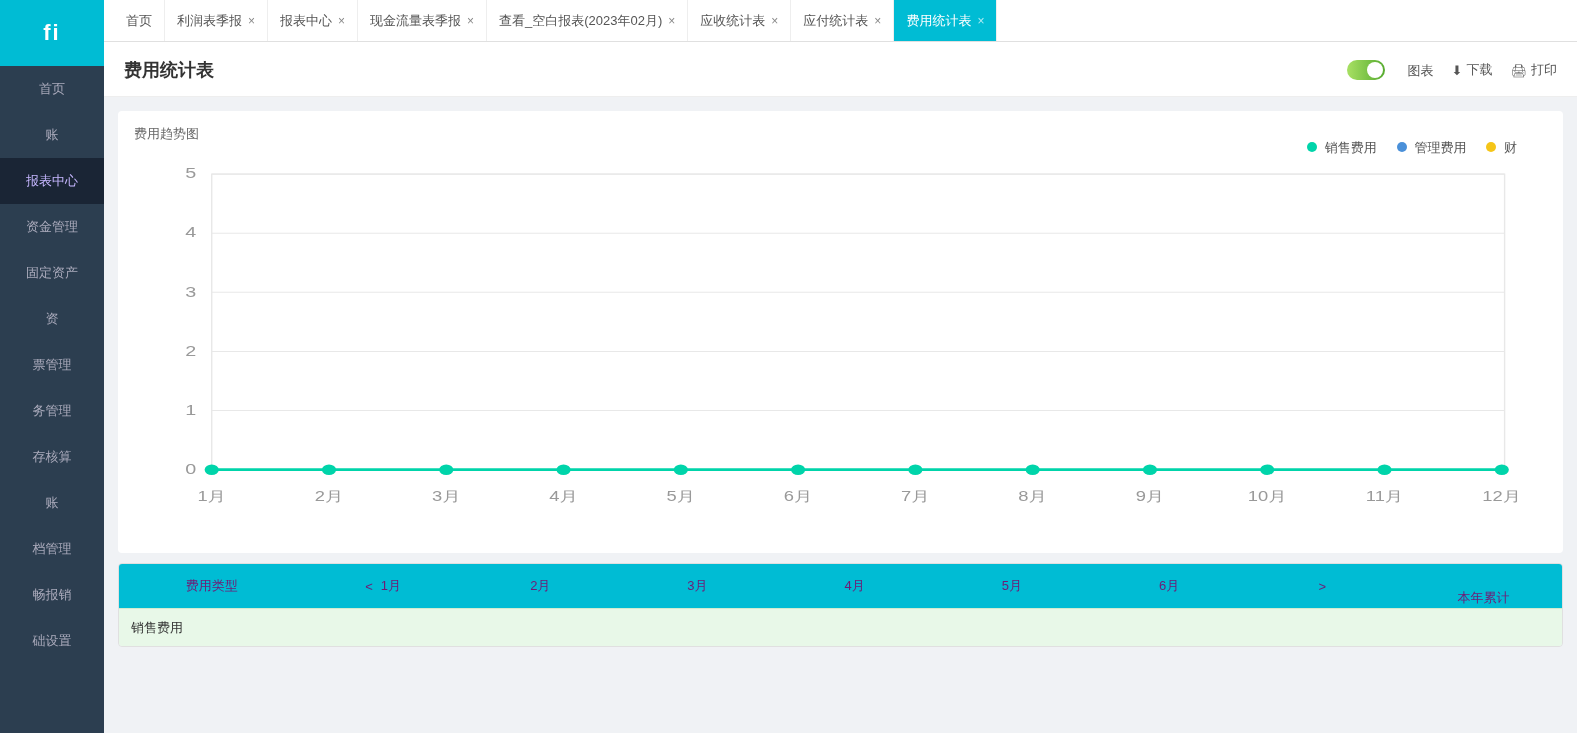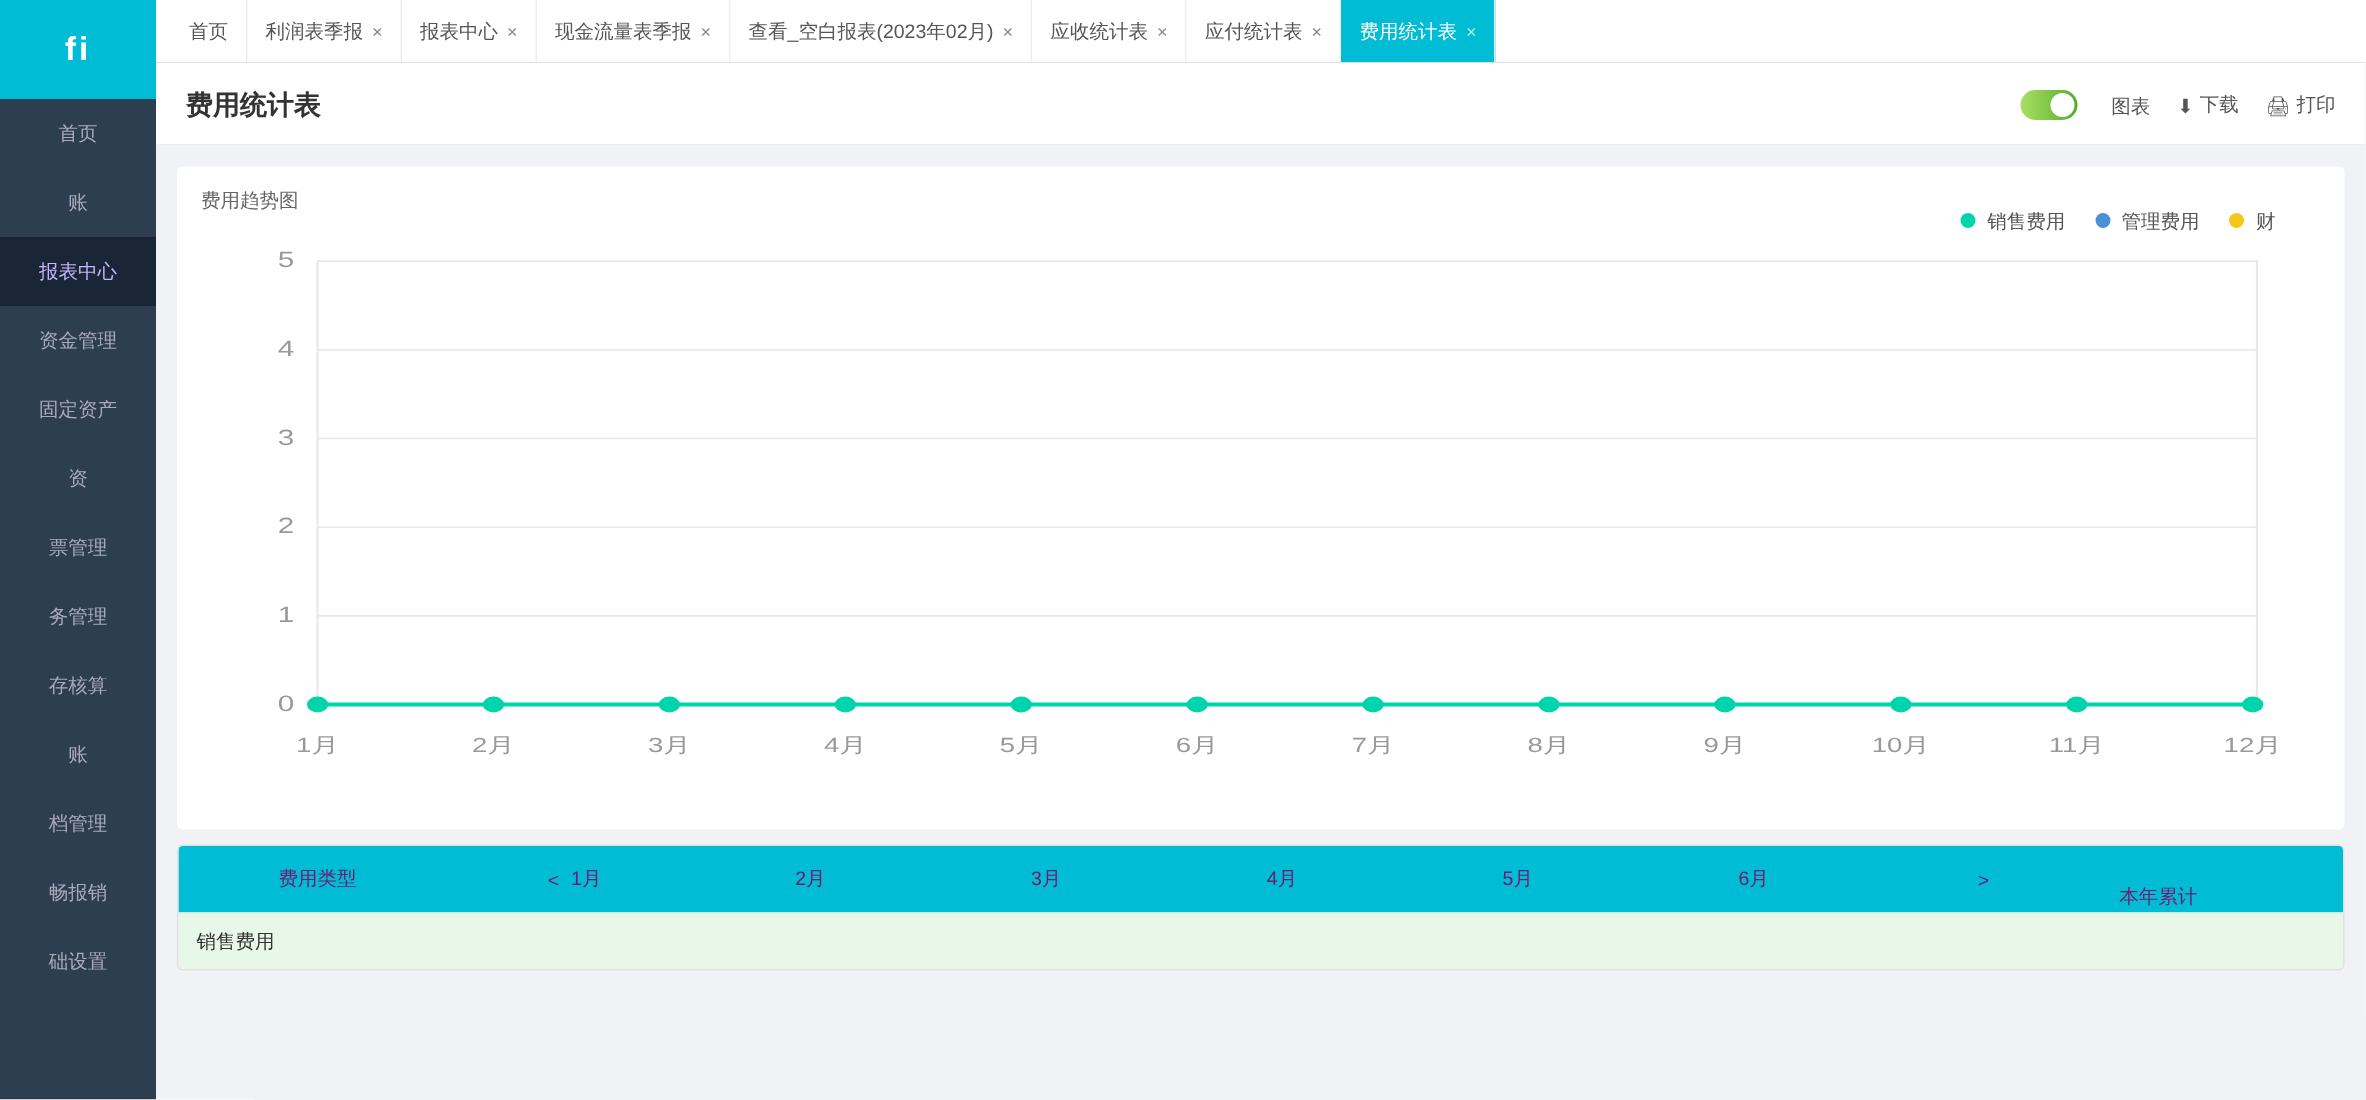--- a/index.html
+++ b/index.html
@@ -205,20 +205,21 @@
       align-items: center;
       justify-content: center;
     }
     .th-cell-last {
       flex: 1;
       text-align: center;
       font-size: 13px;
       padding: 0 8px;
       display: flex;
       align-items: center;
+      justify-content: center;
       margin-top: 24px;
     }
     .table-data-row {
       display: flex;
       background: #e8f8e8;
       border-top: 1px solid #d0ecd0;
       min-height: 38px;
       align-items: center;
     }
     .td-cell {

